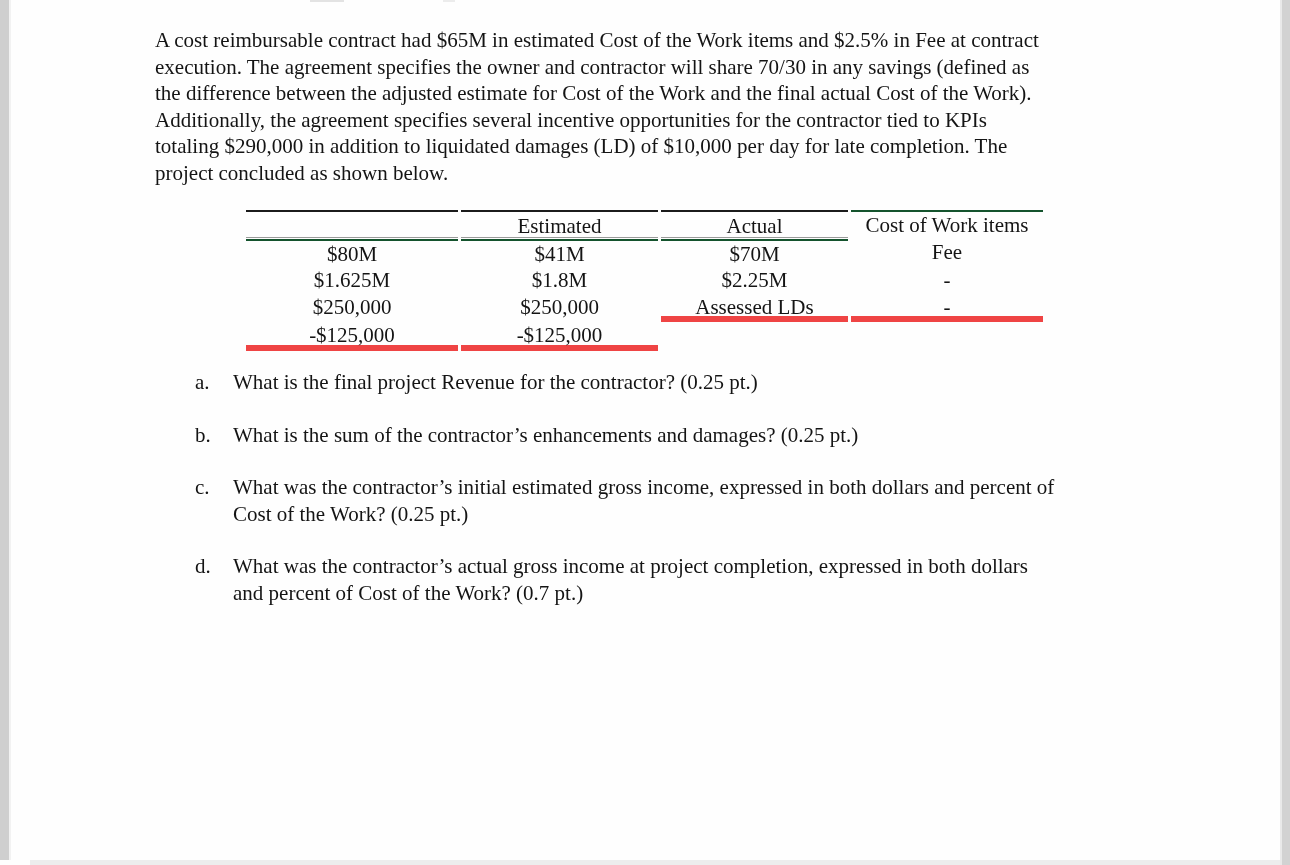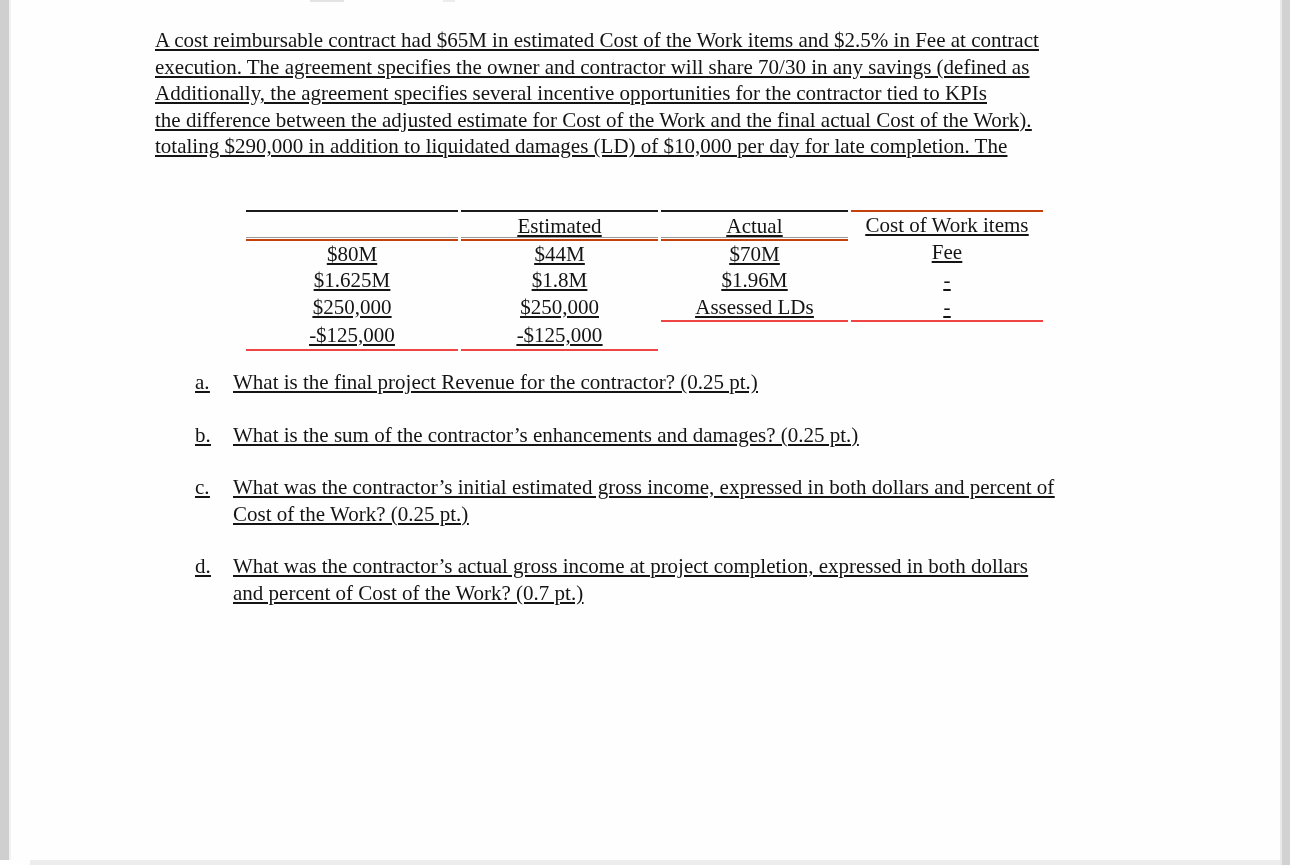--- a/index.html
+++ b/index.html
@@ -1,15 +1,15 @@
 <!DOCTYPE html>
 <html><head>
 <meta charset="utf-8">
 <style>
-  * { margin: 0; padding: 0; box-sizing: border-box; text-decoration: underline; }
+  * { margin: 0; padding: 0; box-sizing: border-box; }
   html, body { width: 1290px; height: 865px; }
   body {
     position: relative;
     width: 1290px; height: 865px;
     background: #fefefe;
     overflow: hidden;
     font-family: "Liberation Serif", "DejaVu Serif", serif;
     color: #141414;
   }
 
@@ -52,22 +52,22 @@
     border-bottom: 1px solid #9a9a9a;
     padding-top: 2px;
     line-height: 24px;
     height: 28px;
   }
   .ctable .cell {
     text-align: center;
     line-height: 26.5px;
     height: 26.5px;
   }
-  .ctable .row1 { border-top: 2px solid #c2410c; height: 28.5px; }
-  .ctable .rowlast { border-bottom: 2px solid #ef4444; height: 28.5px; }
+  .ctable .row1 { border-top: 2px solid #14532d; height: 28.5px; }
+  .ctable .rowlast { border-bottom: 6px solid #ef4444; height: 28.5px; }
 
   
   .questions {
     position: absolute; left: 195px; top: 369px;
     font-size: 21px; line-height: 26.5px;
   }
   .qitem { display: flex; margin-bottom: 26px; }
   .qmarker { width: 38px; flex: 0 0 38px; }
   .qlines { white-space: nowrap; }
 </style>
@@ -76,39 +76,40 @@
 
 <div class="gutter-left"></div>
 <div class="gutter-right"></div>
 <div class="gutter-bottom"></div>
 <div class="remnant-1"></div>
 <div class="remnant-2"></div>
 
 <div class="intro">
   <div>A cost reimbursable contract had $65M in estimated Cost of the Work items and $2.5% in Fee at contract</div>
   <div>execution. The agreement specifies the owner and contractor will share 70/30 in any savings (defined as</div>
+  <div>the difference between the adjusted estimate for Cost of the Work and the final actual Cost of the Work).</div>
   <div>Additionally, the agreement specifies several incentive opportunities for the contractor tied to KPIs</div>
-  <div>the difference between the adjusted estimate for Cost of the Work and the final actual Cost of the Work).</div>
   <div>totaling $290,000 in addition to liquidated damages (LD) of $10,000 per day for late completion. The</div>
+  <div>project concluded as shown below.</div>
 </div>
 
 <div class="ctable">
   <div class="hcell"></div>
   <div class="hcell">Estimated</div>
   <div class="hcell">Actual</div>
 
   <div class="cell row1">Cost of Work items</div>
   <div class="cell row1">$80M</div>
-  <div class="cell row1">$44M</div>
+  <div class="cell row1">$41M</div>
   <div class="cell row1">$70M</div>
 
   <div class="cell">Fee</div>
   <div class="cell">$1.625M</div>
   <div class="cell">$1.8M</div>
-  <div class="cell">$1.96M</div>
+  <div class="cell">$2.25M</div>
 
   <div class="cell">-</div>
   <div class="cell">$250,000</div>
   <div class="cell">$250,000</div>
 
   <div class="cell rowlast">Assessed LDs</div>
   <div class="cell rowlast">-</div>
   <div class="cell rowlast">-$125,000</div>
   <div class="cell rowlast">-$125,000</div>
 </div>

